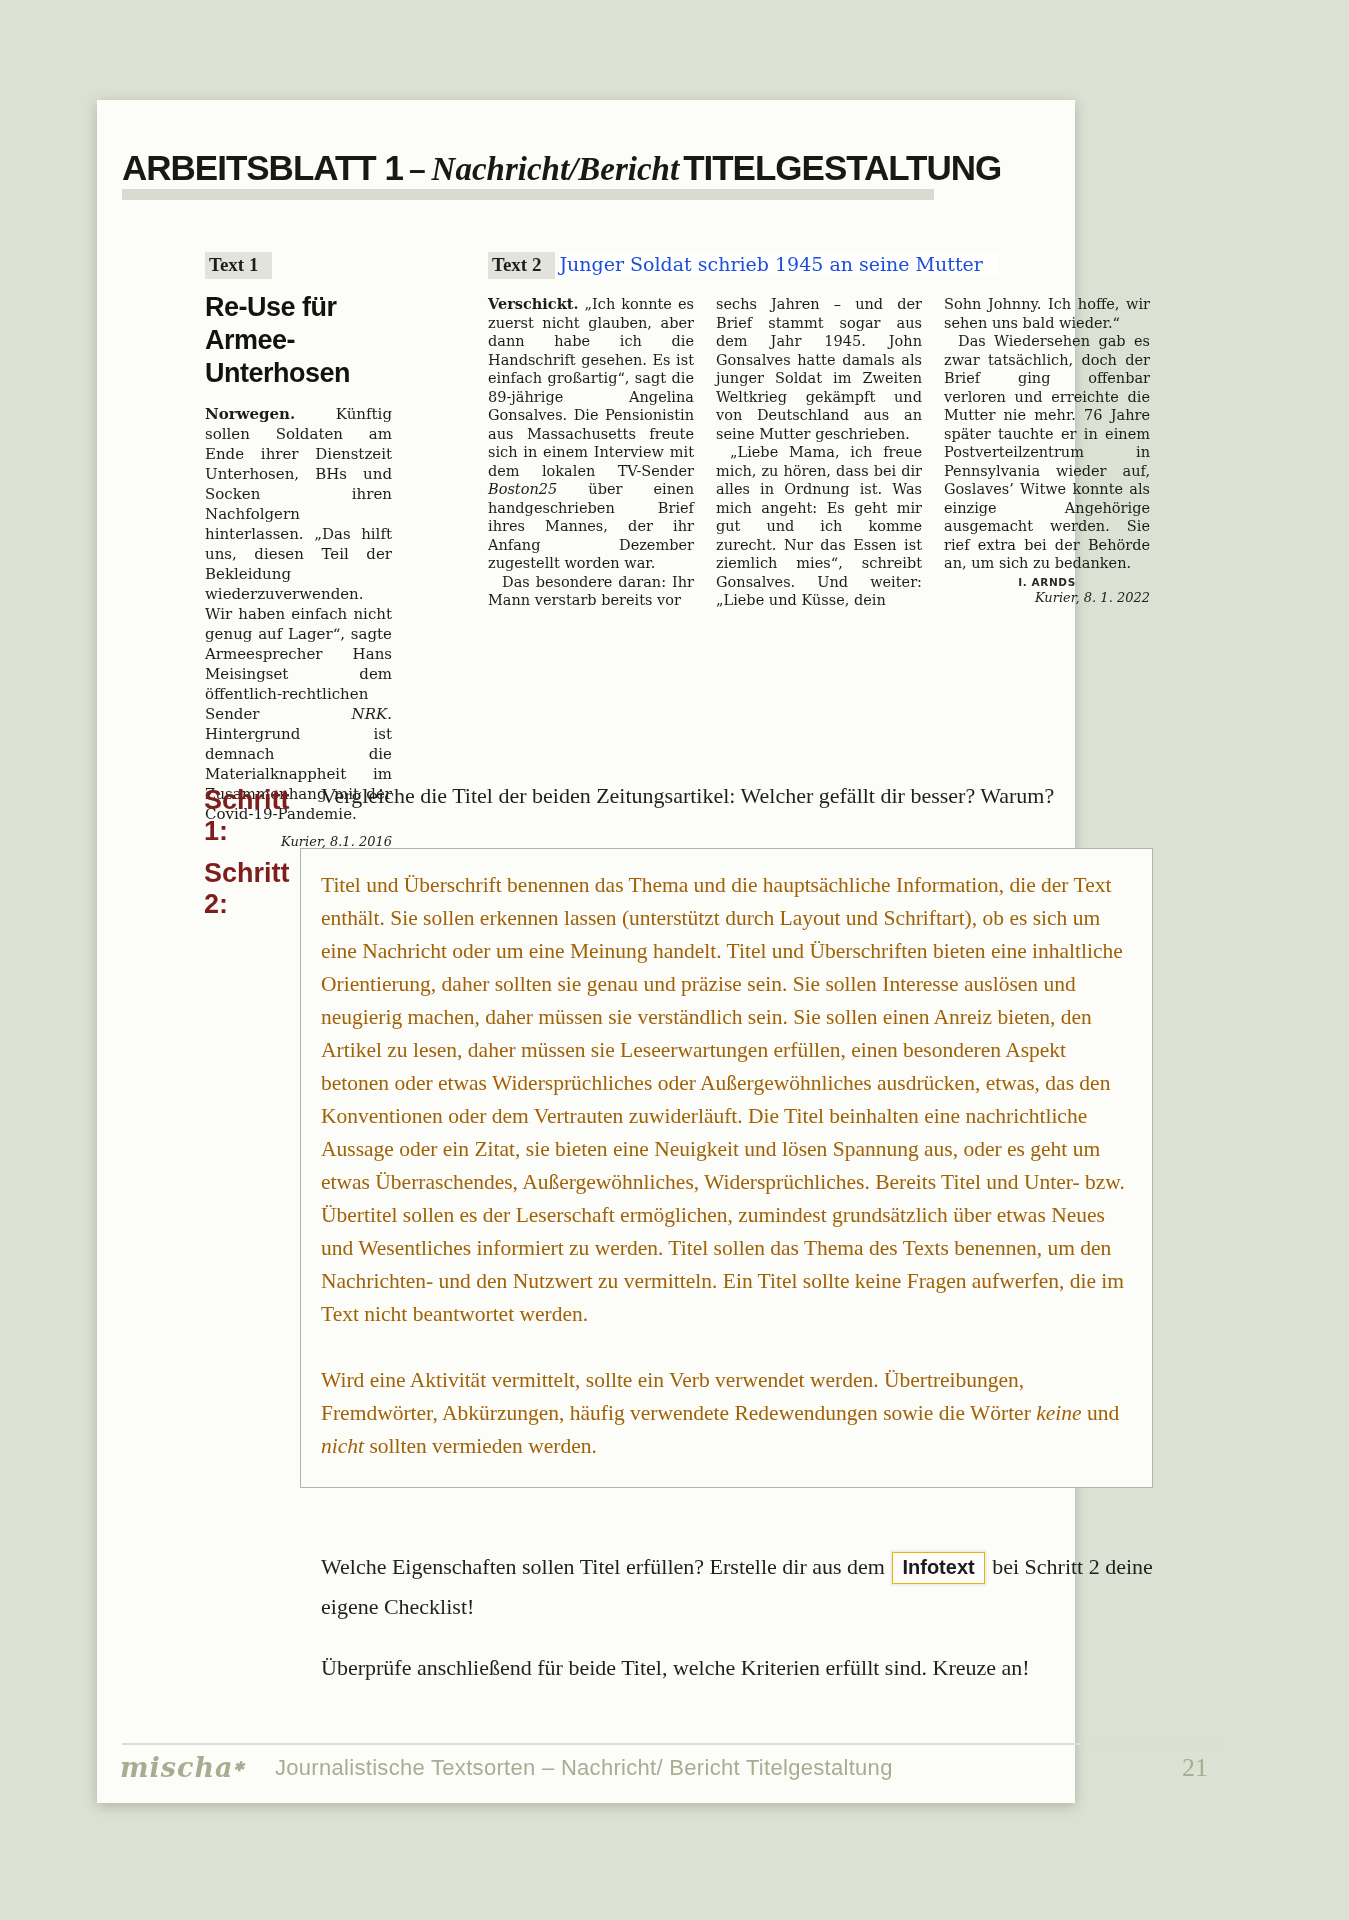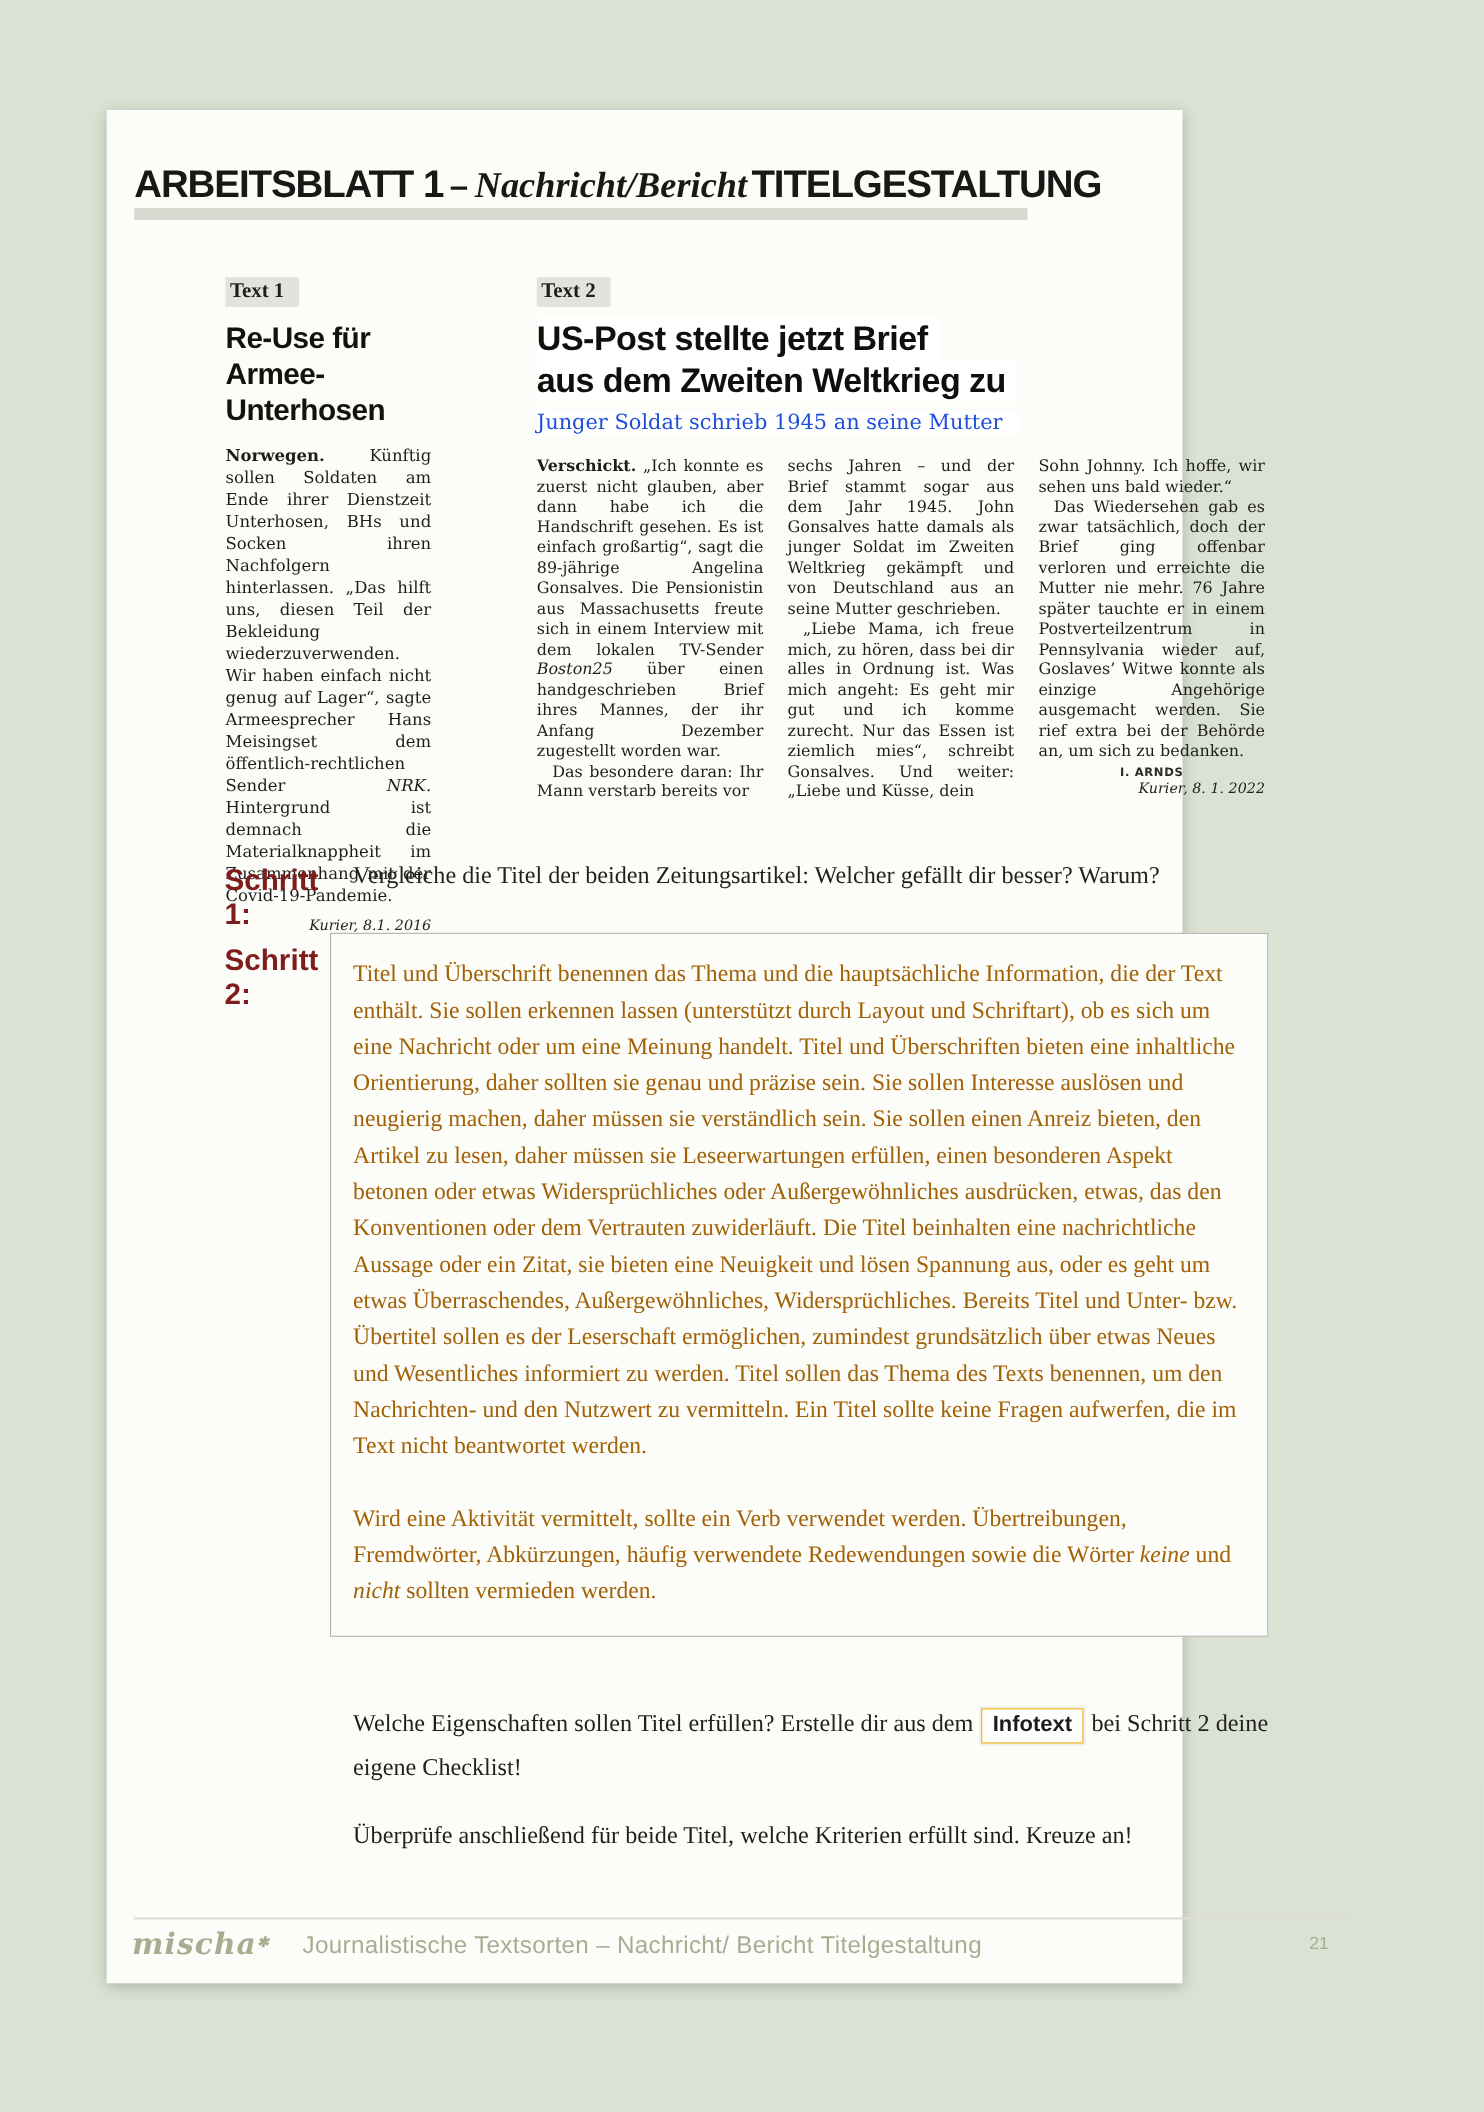--- a/index.html
+++ b/index.html
@@ -121,45 +121,41 @@
   .footer {
     position: absolute; left: 23px; top: 1652px; width: 1110px;
     display: flex; align-items: center; color: #a8ad92;
   }
   .logo {
     font-family: "DejaVu Serif", serif; font-style: italic; font-weight: 700;
     font-size: 27px; letter-spacing: 1px; width: 155px; color: #a8ad92;
   }
   .logo-star { font-size: 13px; vertical-align: 6px; letter-spacing: 0; }
   .footer-text { font-family: "Liberation Sans", sans-serif; font-size: 22px; flex: 1; letter-spacing: .3px; }
-  .page-num { font-family: Liberation Sans, sans-serif; font-size: 16px; padding-right: 22px; }
+  .page-num { font-family: Liberation Serif, serif; font-size: 26px; padding-right: 22px; }
 </style>
 </head>
 <body>
 
 <div class="paper">
 
   <h1 class="title"><span class="t-cond">ARBEITSBLATT 1</span><span class="t-dash">–</span><span class="t-italic">Nachricht/Bericht</span><span class="t-cond">TITELGESTALTUNG</span></h1>
   <div class="title-bar"></div>
 
   <div class="text1">
     <span class="label-chip">Text 1</span>
     <div class="headline1">Re-Use für Armee-Unterhosen</div>
     <div class="news">
       <p><span class="lead">Norwegen.</span><span> Künftig sollen Soldaten am Ende ihrer Dienstzeit Unterhosen, BHs und Socken ihren Nachfolgern hinterlassen. „Das hilft uns, diesen Teil der Bekleidung wiederzuverwenden. Wir haben einfach nicht genug auf Lager“, sagte Armeesprecher Hans Meisingset dem öffentlich-rechtlichen Sender </span><span class="it">NRK.</span><span> Hintergrund ist demnach die Materialknappheit im Zusammenhang mit der Covid-19-Pandemie.</span></p>
     </div>
     <div class="source">Kurier, 8.1. 2016</div>
   </div>
 
   <div class="text2">
     <span class="label-chip">Text 2</span>
-    <div class="headline2">
-      <span>US-Post stellte jetzt Brief</span><br>
-      <span>aus dem Zweiten Weltkrieg zu</span>
-    </div>
     <div class="subhead">Junger Soldat schrieb 1945 an seine Mutter</div>
     <div class="cols">
       <div class="col">
         <div class="news">
           <p><span class="lead">Verschickt.</span><span> „Ich konnte es zuerst nicht glauben, aber dann habe ich die Handschrift gesehen. Es ist einfach großartig“, sagt die 89-jährige Angelina Gonsalves. Die Pensionistin aus Massachusetts freute sich in einem Interview mit dem lokalen TV-Sender </span><span class="it">Boston25</span><span> über einen handgeschrieben Brief ihres Mannes, der ihr Anfang Dezember zugestellt worden war.</span></p>
           <p class="indent">Das besondere daran: Ihr Mann verstarb bereits vor</p>
         </div>
       </div>
       <div class="col">
         <div class="news">

